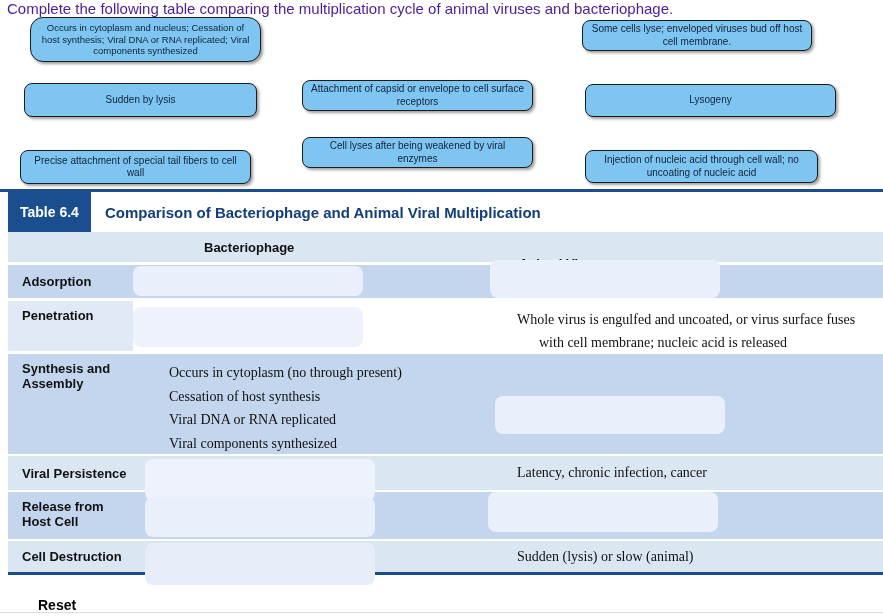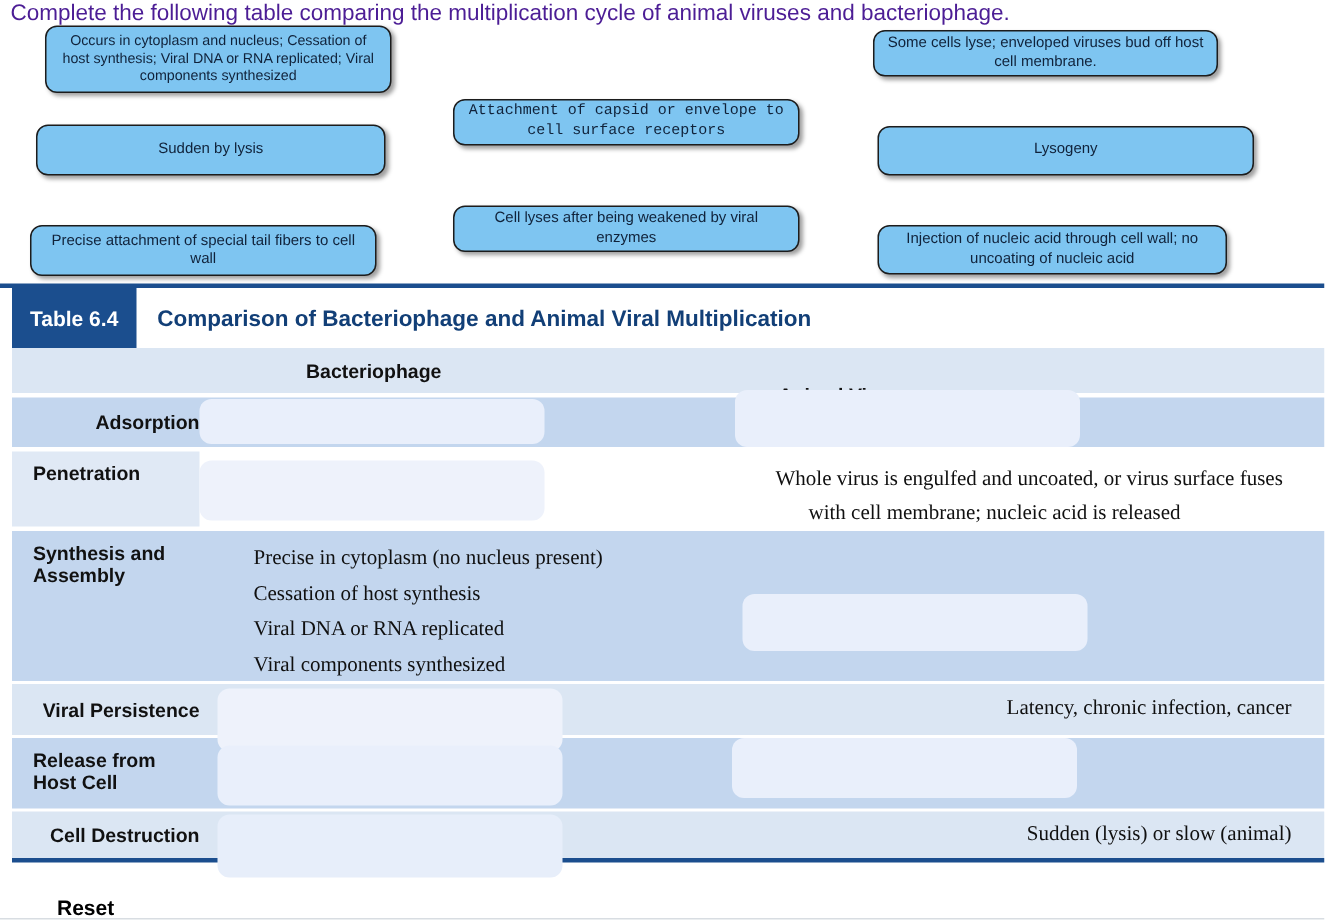--- a/index.html
+++ b/index.html
@@ -7,23 +7,23 @@
        font-family:"Liberation Sans","DejaVu Sans",sans-serif;}
 
   
   .instruction{position:absolute;left:7px;top:0px;font-size:15px;color:#4c1d95;}
 
   
   .chip{position:absolute;background:#7ec5f1;border:1.4px solid #1c1c1c;border-radius:8px;
         box-shadow:2px 2px 3px rgba(0,0,0,0.38);display:flex;align-items:center;justify-content:center;
         text-align:center;color:#10223a;font-size:10px;line-height:1.25;padding:2px 8px;box-sizing:border-box;
         cursor:pointer;}
-  .di0{left:30px;top:17px;width:231px;height:45px;font-size:9.5px;}
+  .di0{left:30px;top:17px;width:231px;height:45px;font-size:9.5px;border-radius:13px;}
   .di1{left:582px;top:20px;width:230px;height:31px;}
-  .di2{left:302px;top:66px;width:231px;height:31px;font-family:Liberation Mono, monospace;}
+  .di2{left:302px;top:80px;width:231px;height:31px;}
   .di3{left:24px;top:83px;width:233px;height:34px;}
   .di4{left:585px;top:84px;width:251px;height:33px;}
   .di5{left:302px;top:137px;width:231px;height:31px;}
   .di6{left:20px;top:150px;width:231px;height:34px;}
   .di7{left:585px;top:150px;width:233px;height:33px;}
 
   
   .tablewrap{position:absolute;left:0;top:189px;width:883px;}
   .table-topborder{height:3px;background:#1b4e8e;width:883px;}
   .titlebar{display:flex;align-items:stretch;height:40px;background:#fff;padding-left:8px;}
@@ -39,21 +39,21 @@
   .bg-med{background:#c3d6ee;}
   .bg-light{background:#dbe6f3;}
   .bg-white{background:#ffffff;}
 
   .col-label{width:125px;box-sizing:border-box;padding-left:14px;font-weight:bold;
              font-size:13px;color:#111;}
   .col-phage{width:348px;box-sizing:border-box;margin-left:36px;}
   .col-animal{flex:1;box-sizing:border-box;padding-right:22px;}
   .lblinner{width:106px;}
 
-  .vcenter{align-items:center;text-align:right;}
+  .vcenter{align-items:center;}
   .vtop .col-label,.vtop .col-phage,.vtop .col-animal{padding-top:7px;}
 
   .hdr{height:30px;background:#dbe6f3;align-items:center;}
   .hdr .col-phage{padding-left:35px;font-weight:bold;font-size:13px;color:#111;}
   .hdr .col-animal{padding-left:2px;font-weight:bold;font-size:13px;color:#111;margin-top:33px;}
 
   .serif{font-family:"Liberation Serif","DejaVu Serif",serif;font-size:14px;color:#101010;}
   .hang{padding-left:22px;text-indent:-22px;line-height:1.65;max-width:392px;}
   .lines div{line-height:23.5px;}
 
@@ -123,21 +123,21 @@
       <div class="col-phage"></div>
       <div class="col-animal serif hang">Whole virus is engulfed and uncoated, or virus surface fuses with cell membrane; nucleic acid is released</div>
       <div class="dz dz-pen-p"></div>
     </div>
 
     <div class="trow bg-med vtop gap2 row-synthesis">
       <div class="col-label">
         <div class="lblinner">Synthesis and Assembly</div>
       </div>
       <div class="col-phage serif lines">
-        <div>Precise in cytoplasm (no nucleus present)</div>
+        <div>Occurs in cytoplasm (no through present)</div>
         <div>Cessation of host synthesis</div>
         <div>Viral DNA or RNA replicated</div>
         <div>Viral components synthesized</div>
       </div>
       <div class="dz dz-syn-a"></div>
     </div>
 
     <div class="trow bg-light vcenter gap2 row-persistence">
       <div class="col-label">Viral Persistence</div>
       <div class="col-phage"></div>

